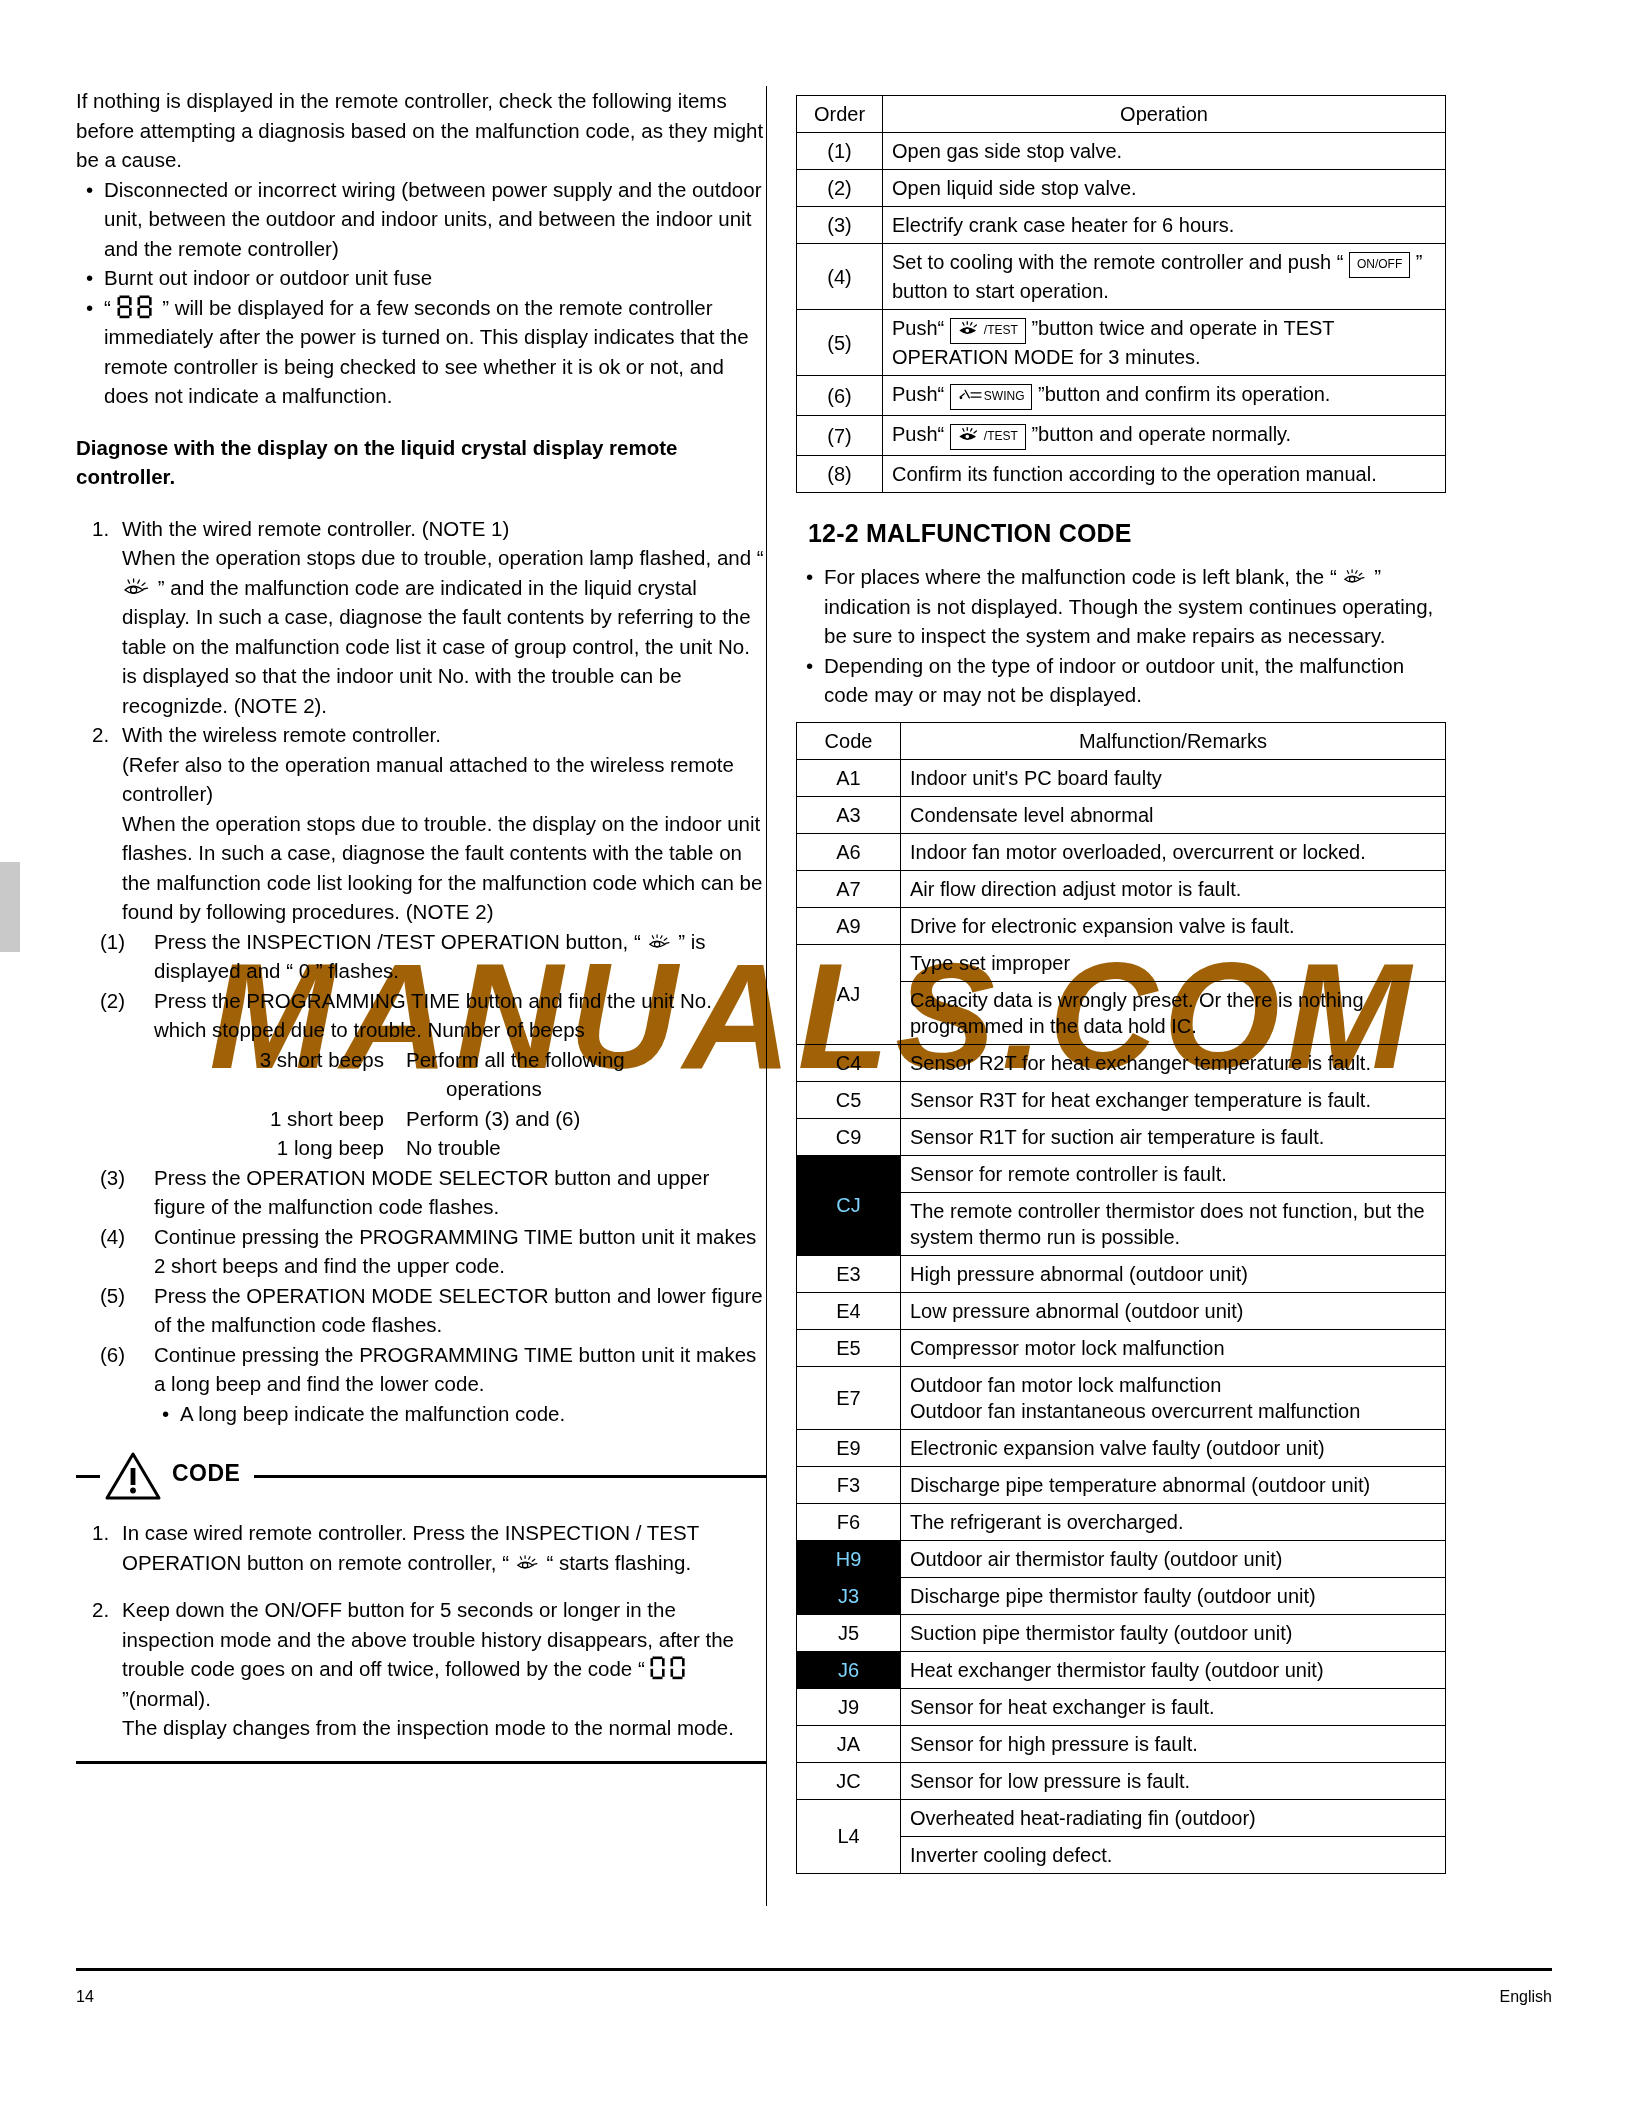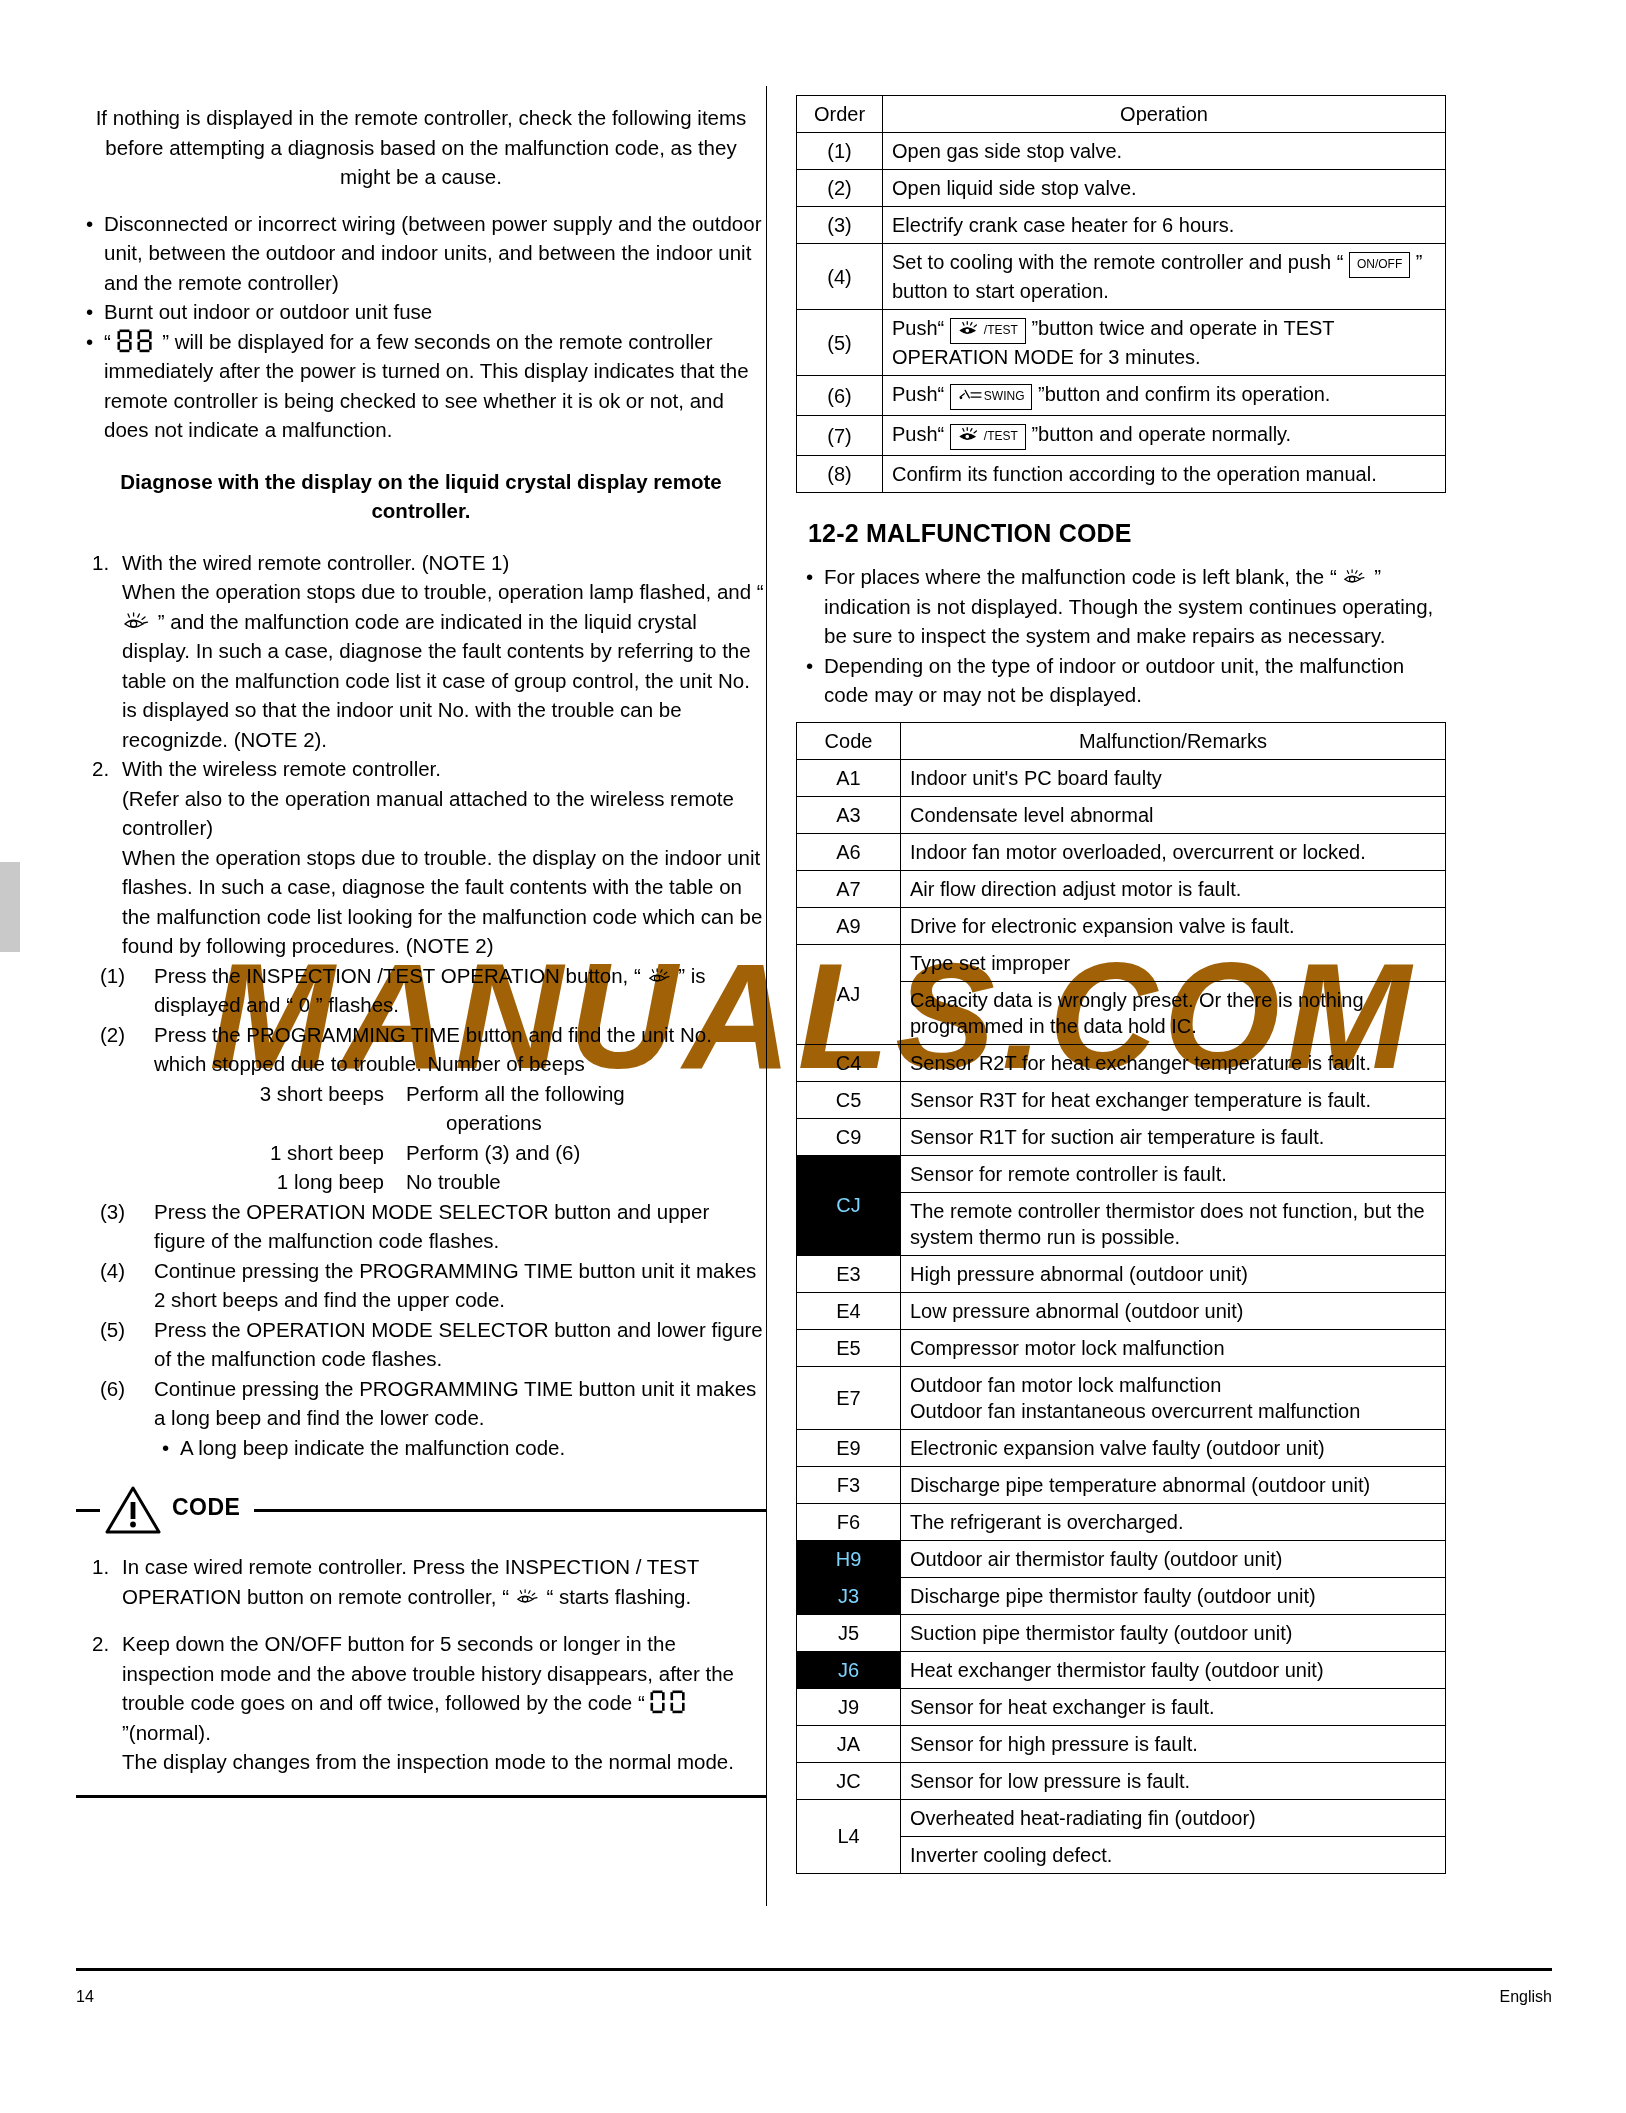--- a/index.html
+++ b/index.html
@@ -60,22 +60,21 @@
     position:absolute;
     left:766px; top:86px;
     width:1px; height:1820px;
     background:#000;
   }
 
   
   .p {
     font-size:20.5px;
     line-height:29.5px;
-    margin:17px;
-    text-align:center;
+    margin:0;
   }
   .bold { font-weight:bold; }
 
   
   .bul {
     position:relative;
     padding-left:28px;
     font-size:20.5px;
     line-height:29.5px;
     margin-top:0;

